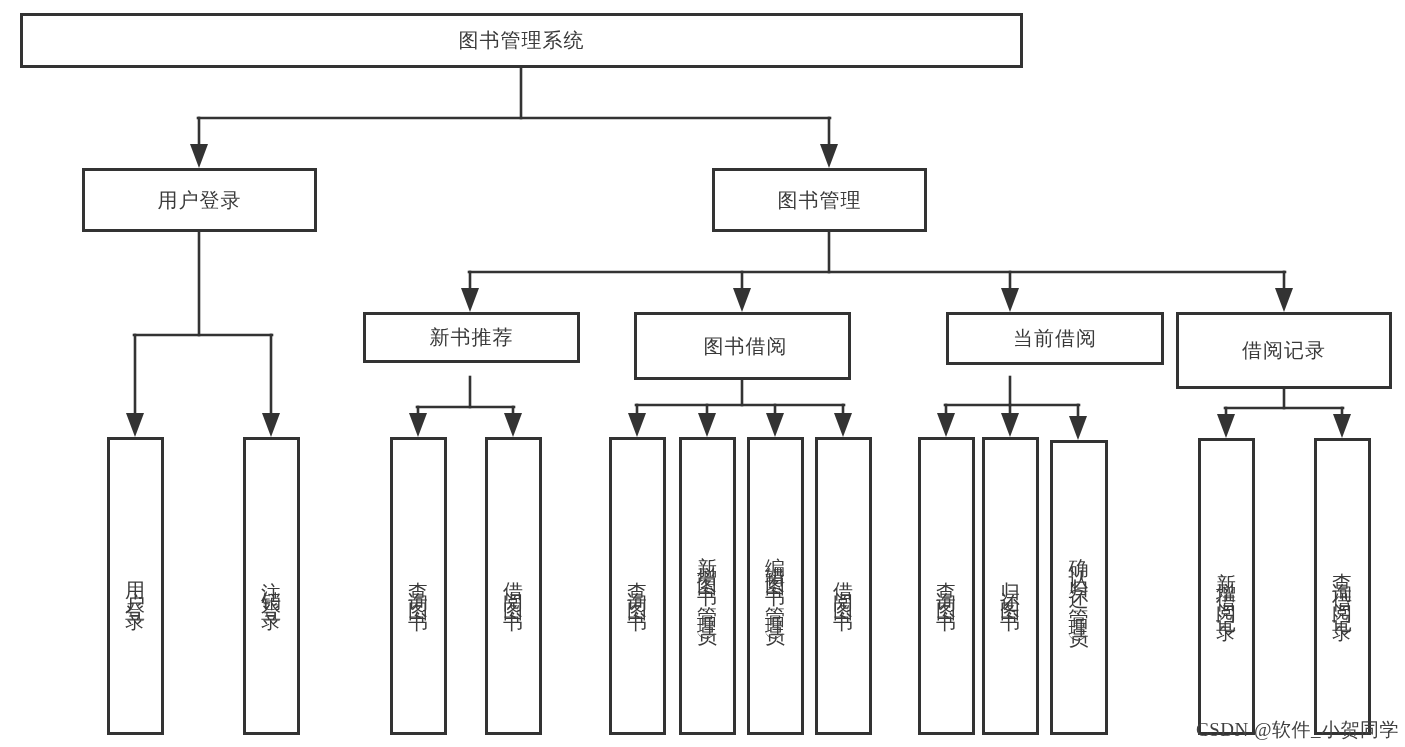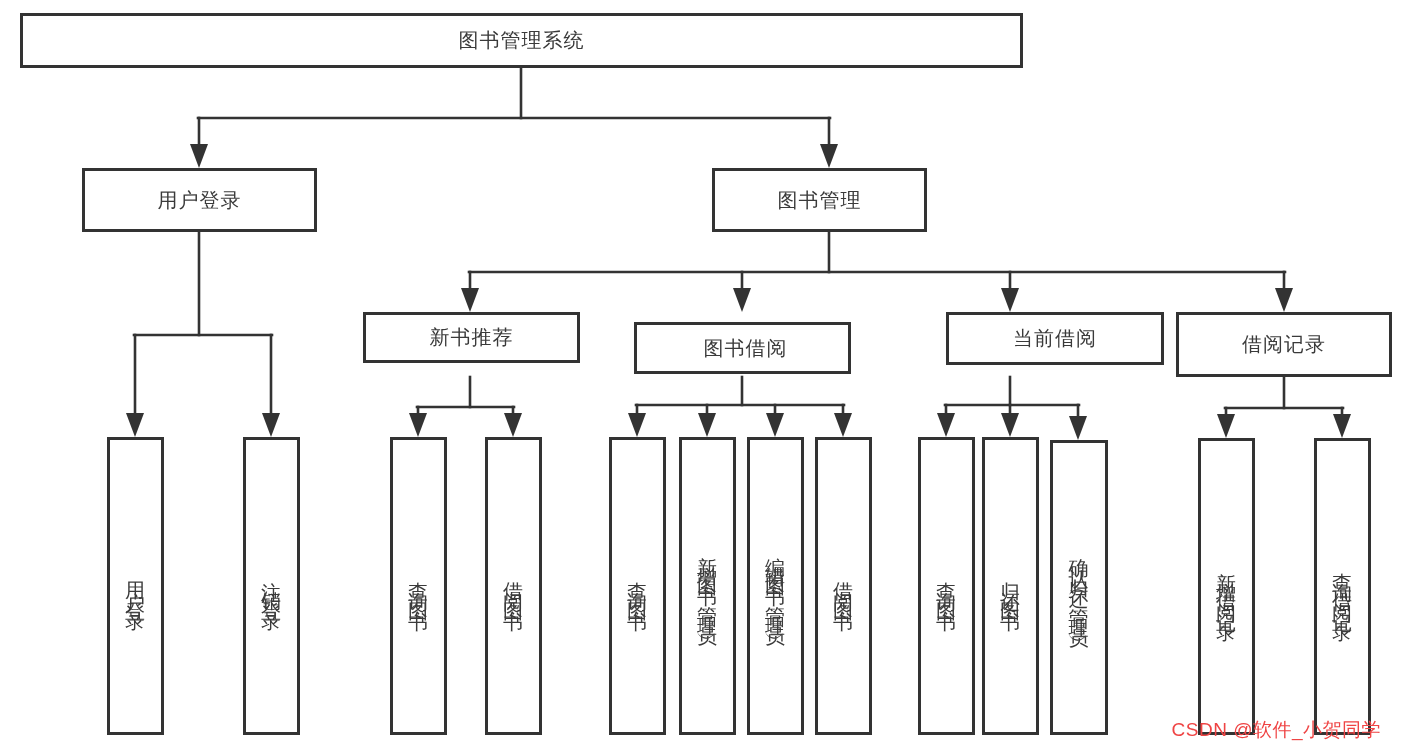--- a/index.html
+++ b/index.html
@@ -1,36 +1,36 @@
 <!DOCTYPE html>
 <html><head>
 <meta charset="utf-8">
 <style>
   html,body { margin:0; padding:0; background:#ffffff; }
   .canvas {
     position:relative; width:1405px; height:747px; background:#ffffff;
-    font-family:Liberation Sans, sans-serif; overflow:hidden;
+    font-family:Liberation Serif, serif; overflow:hidden;
   }
   svg.connectors { position:absolute; left:0; top:0; z-index:1; }
   .node {
     position:absolute; box-sizing:border-box; background:#ffffff;
     border:3px solid #333333; color:#3a3a3a; z-index:2;
     display:flex; align-items:center; justify-content:center;
     font-size:20px; text-align:center;
   }
   .node.hbox { letter-spacing:1px; }
   .node.root { border-width:3px; }
   .vtext {
     writing-mode:vertical-rl; text-orientation:mixed;
     letter-spacing:10px; font-size:20px; line-height:1;
     white-space:nowrap;
   }
   .watermark {
-    position:absolute; right:24px; bottom:4px; z-index:5;
-    color:#ef4444; font-size:19px; letter-spacing:0.5px;
+    position:absolute; right:6px; bottom:4px; z-index:5;
+    color:#404040; font-size:19px; letter-spacing:0.5px;
   }
 </style>
 </head>
 <body>
 
 <div class="canvas">
 
   <svg class="connectors" width="1405" height="747" viewBox="0 0 1405 747" xmlns="http://www.w3.org/2000/svg">
     <g stroke="#333333" stroke-width="2.6" stroke-linecap="square" fill="none">
 
@@ -96,23 +96,23 @@
       <polygon points="1333,414 1351,414 1342,438"></polygon>
     </g>
   </svg>
 
   <div class="node root hbox" style="left:20px; top:13px; width:1003px; height:55px;">图书管理系统</div>
 
   <div class="node hbox" style="left:82px; top:168px; width:235px; height:64px;">用户登录</div>
   <div class="node hbox" style="left:712px; top:168px; width:215px; height:64px;">图书管理</div>
 
   <div class="node hbox" style="left:363px; top:312px; width:217px; height:51px;">新书推荐</div>
-  <div class="node hbox" style="left:634px; top:322px; width:217px; height:52px;padding-left:6px;">图书借阅</div>
+  <div class="node hbox" style="left:634px; top:312px; width:217px; height:68px;padding-left:6px;">图书借阅</div>
   <div class="node hbox" style="left:946px; top:312px; width:218px; height:53px;">当前借阅</div>
-  <div class="node hbox" style="left:1176px; top:312px; width:216px; height:65px;">借阅记录</div>
+  <div class="node hbox" style="left:1176px; top:312px; width:216px; height:77px;">借阅记录</div>
 
   <div class="node leaf" style="left:107px; top:437px; width:57px; height:298px;">
     <span class="vtext">用户登录</span>
   </div>
   <div class="node leaf" style="left:243px; top:437px; width:57px; height:298px;">
     <span class="vtext">注销登录</span>
   </div>
   <div class="node leaf" style="left:390px; top:437px; width:57px; height:298px;">
     <span class="vtext">查询图书</span>
   </div>

